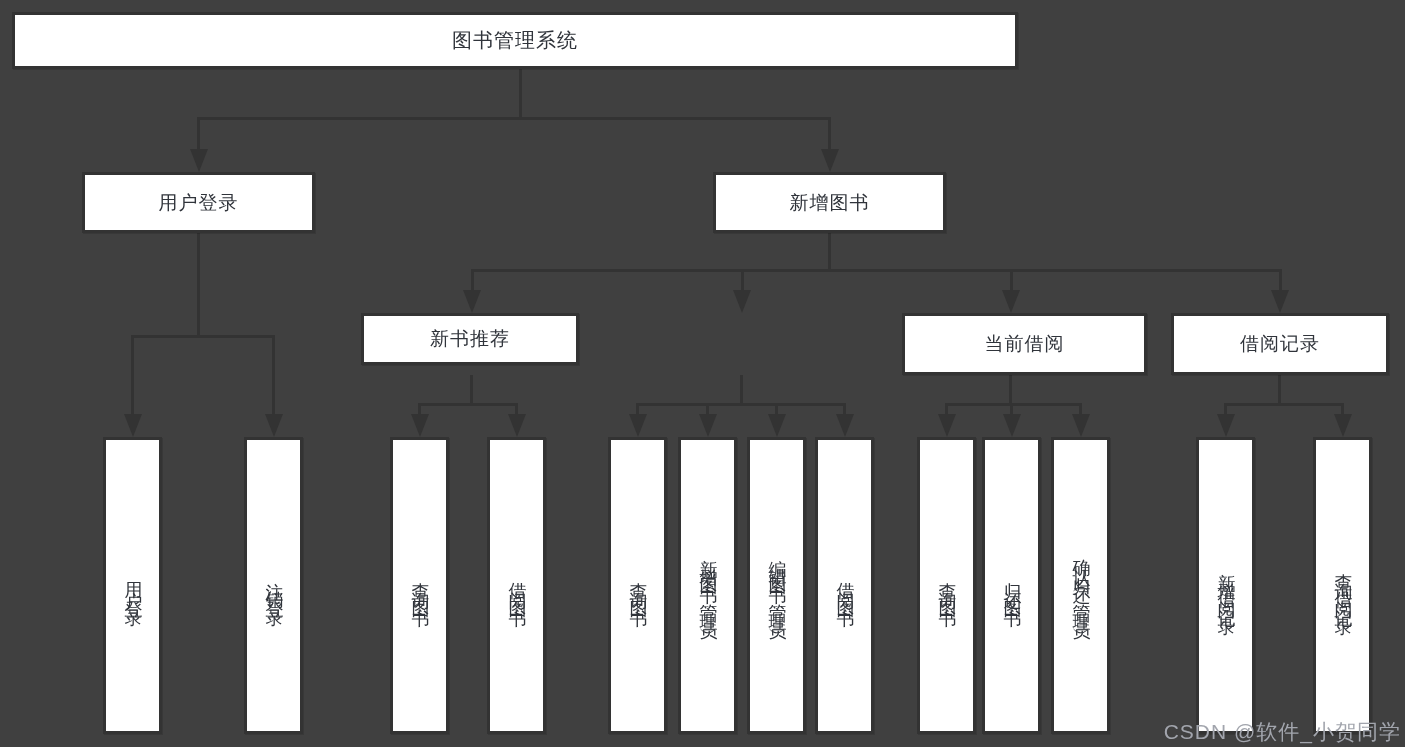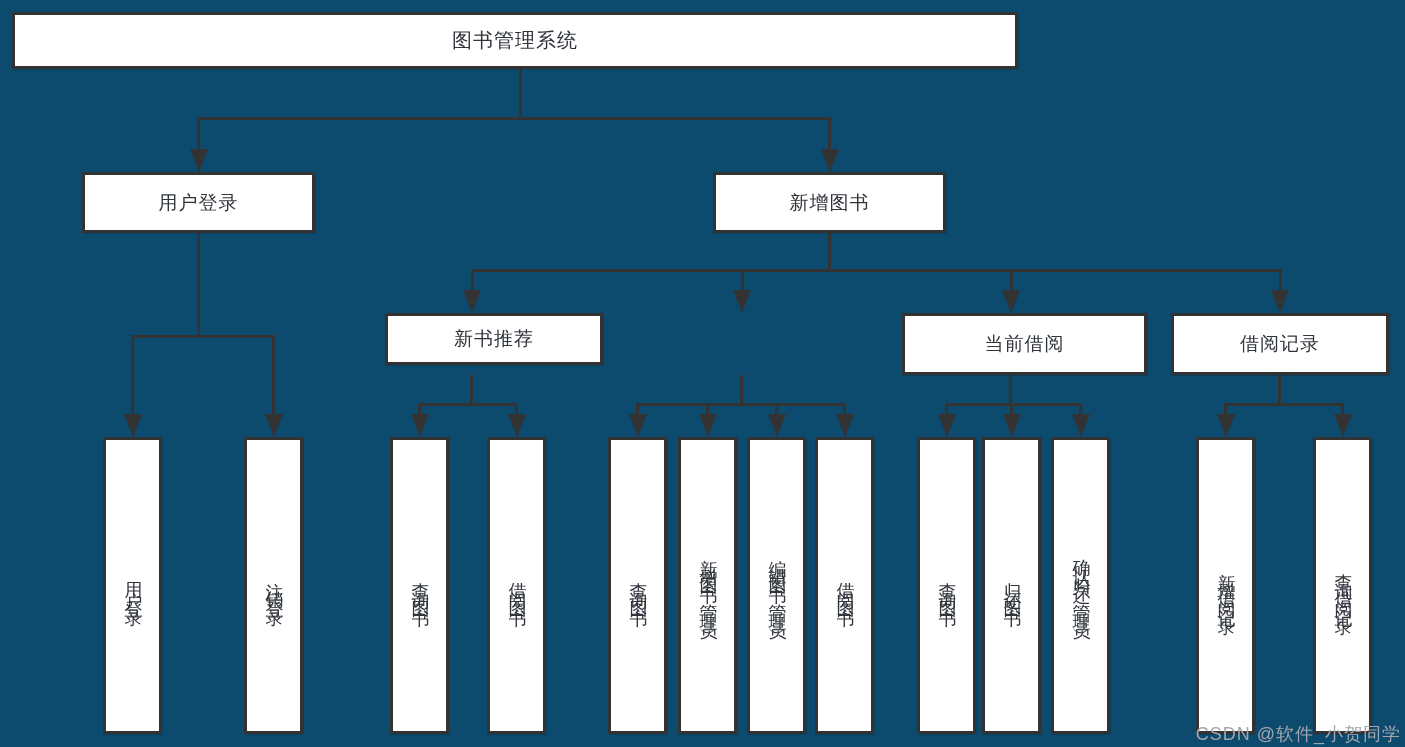--- a/index.html
+++ b/index.html
@@ -11,21 +11,21 @@
   * { margin: 0; padding: 0; box-sizing: border-box; }
   html, body { background: #ffffff; }
   body {
     font-family: "Liberation Sans", "DejaVu Sans", sans-serif;
     color: var(--text);
   }
   .canvas {
     position: relative;
     width: 1405px;
     height: 747px;
-    background: #0c4a6e;
+    background: #404040;
     overflow: hidden;
   }
   
   .v { position: absolute; width: 3px; background: var(--line); }
   .h { position: absolute; height: 3px; background: var(--line); }
   .arw {
     position: absolute; width: 0; height: 0;
     border-left: 9px solid transparent;
     border-right: 9px solid transparent;
     border-top: 23px solid var(--line);
@@ -51,21 +51,21 @@
     font-size: 18px;
     letter-spacing: 9px;
     line-height: 1.1;
     max-height: 286px;
     white-space: nowrap;
   }
   .watermark {
     position: absolute;
     right: 4px;
     bottom: 1px;
-    font-size: 18px;
+    font-size: 21px;
     letter-spacing: 1px;
     color: var(--watermark);
     z-index: 5;
     white-space: nowrap;
   }
 </style>
 </head>
 <body>
 
 <div class="canvas">
@@ -133,21 +133,21 @@
     <span class="hlabel">图书管理系统</span>
   </div>
 
   <div class="box" style="left:82px;top:172px;width:233px;height:61px">
     <span class="hlabel">用户登录</span>
   </div>
   <div class="box" style="left:713px;top:172px;width:233px;height:61px">
     <span class="hlabel">新增图书</span>
   </div>
 
-  <div class="box" style="left:385px;top:313px;width:218px;height:52px">
+  <div class="box" style="left:361px;top:313px;width:218px;height:52px">
     <span class="hlabel">新书推荐</span>
   </div>
   <div class="box" style="left:902px;top:313px;width:245px;height:62px">
     <span class="hlabel">当前借阅</span>
   </div>
   <div class="box" style="left:1171px;top:313px;width:218px;height:62px">
     <span class="hlabel">借阅记录</span>
   </div>
 
   <div class="box leaf" style="left:103px">

